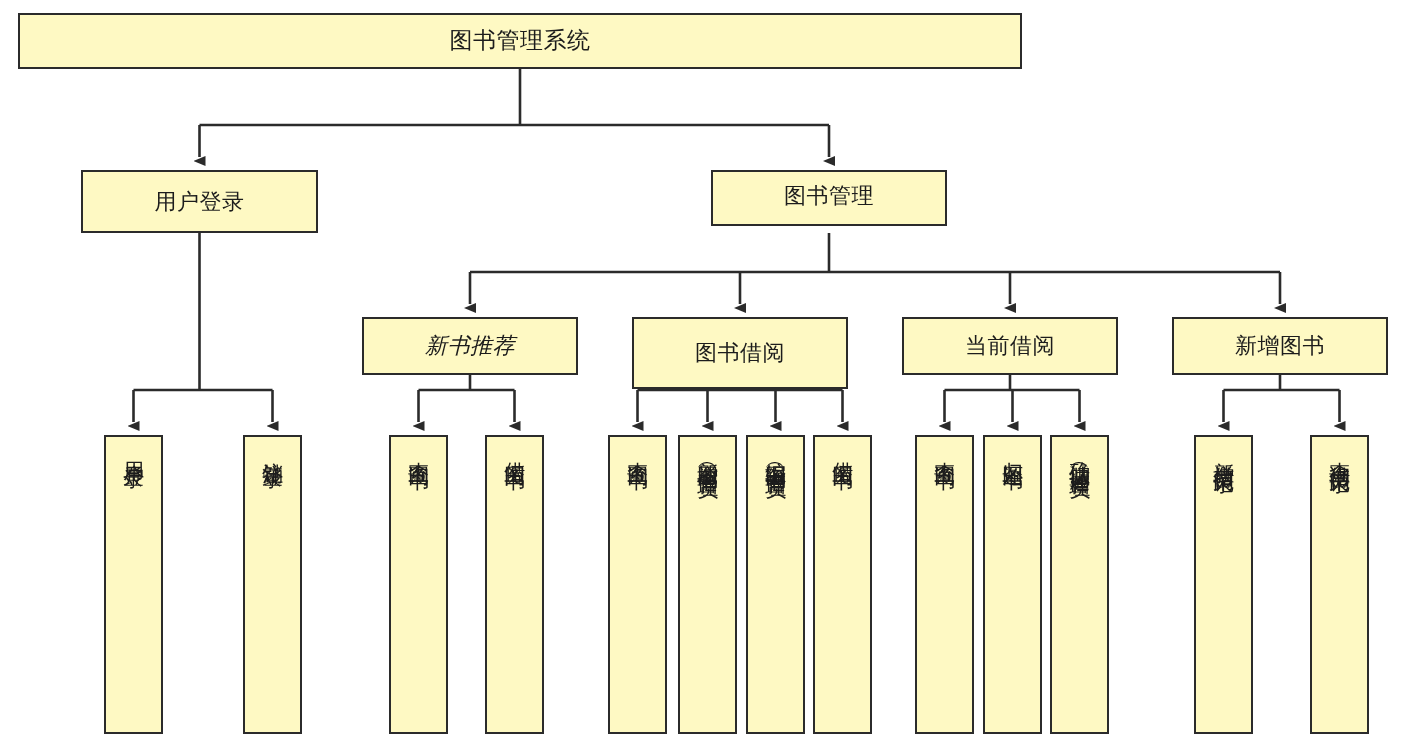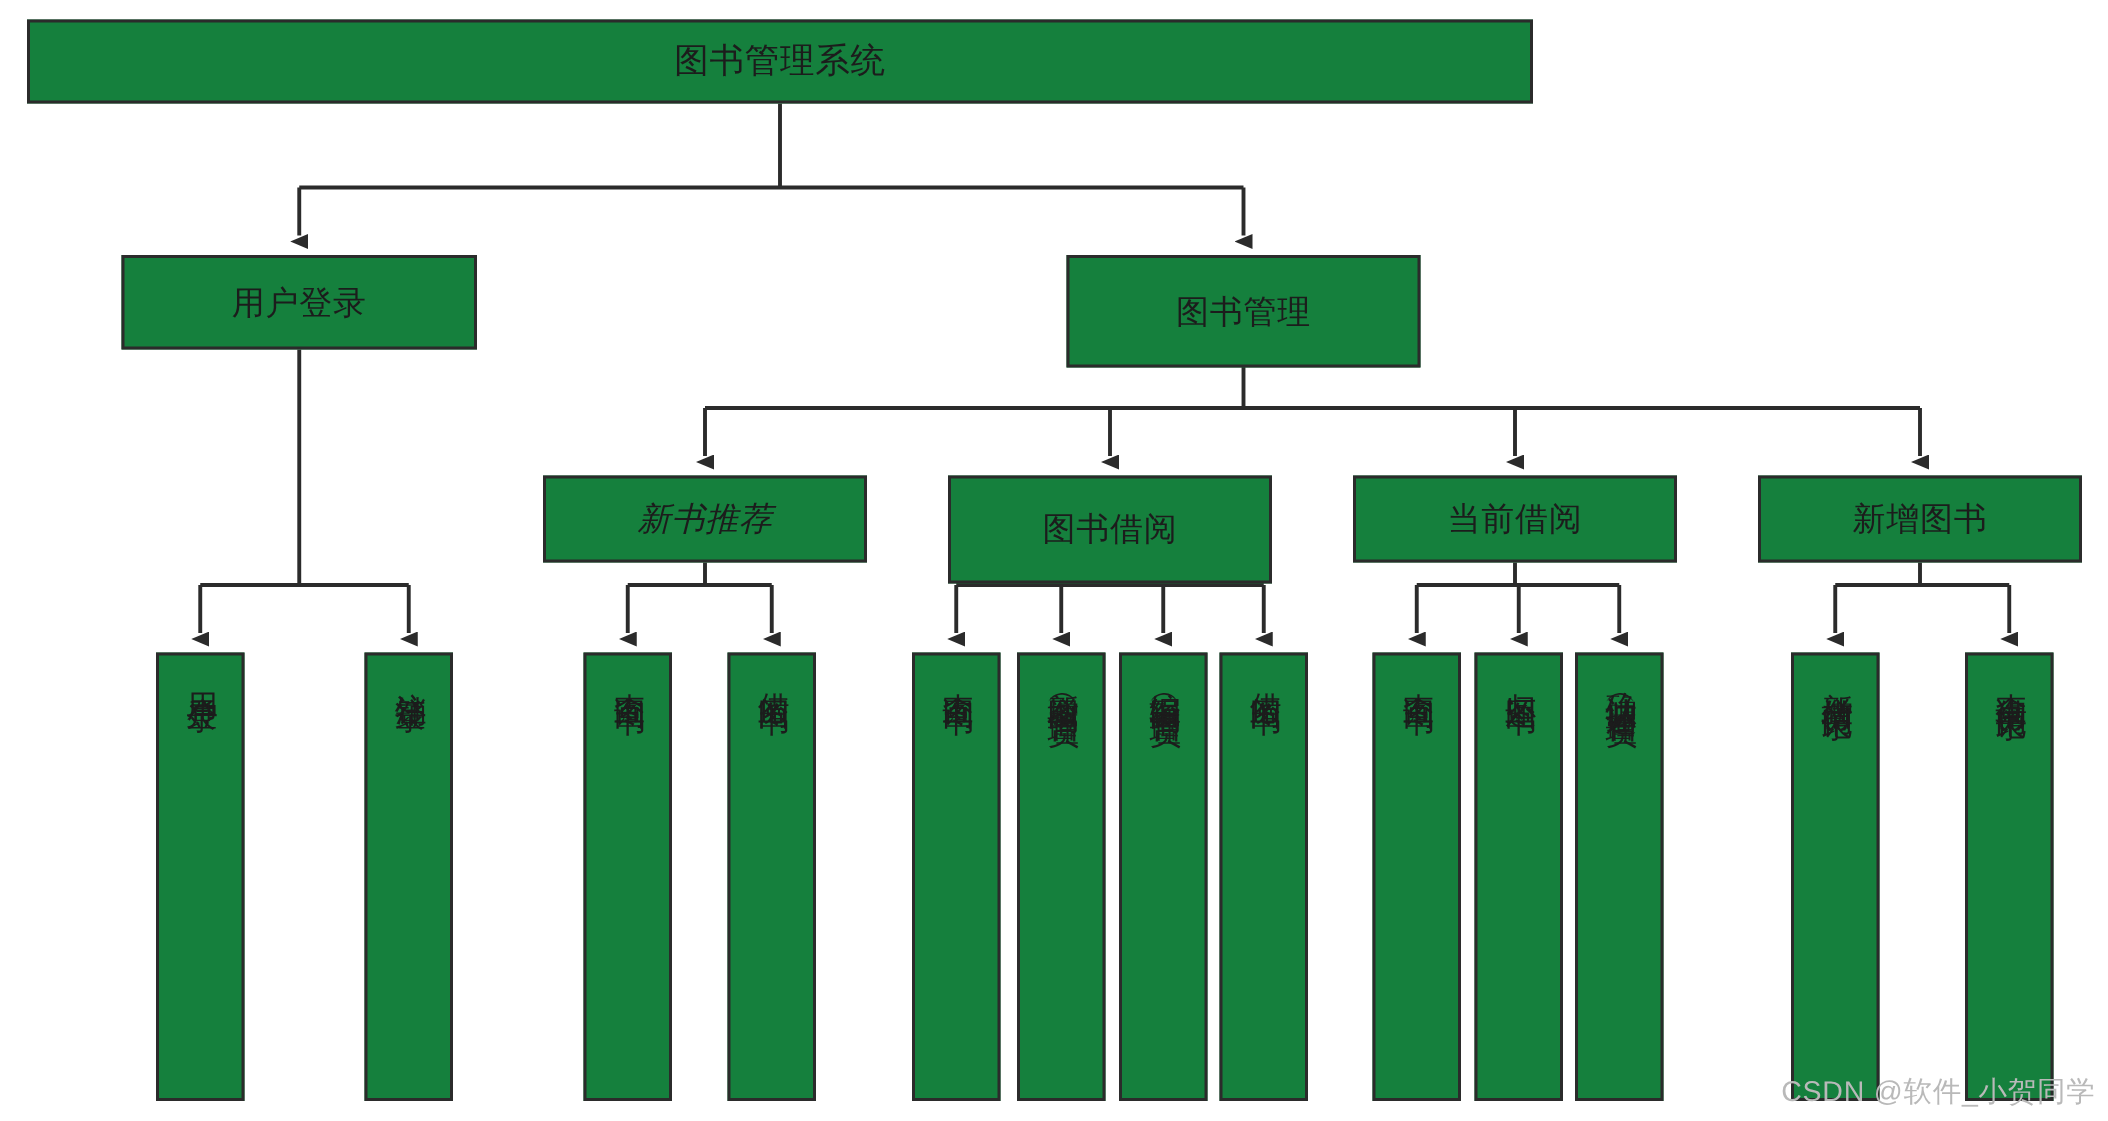--- a/index.html
+++ b/index.html
@@ -21,21 +21,21 @@
     position: absolute;
     left: 0;
     top: 0;
     width: 1405px;
     height: 747px;
     pointer-events: none;
   }
   .node {
     position: absolute;
     box-sizing: border-box;
-    background: #15803d;
+    background: #fef9c3;
     border: 2.2px solid #2b2b2b;
     display: flex;
     align-items: center;
     justify-content: center;
     color: #1c1c1c;
   }
   .node-label {
     text-align: center;
     line-height: 1.18;
     letter-spacing: 0.5px;
@@ -119,21 +119,21 @@
       </g>
   </svg>
 
   <div id="node-layer">
       <div class="node horizontal root" style="left: 18px; top: 13px; width: 1004px; height: 56px;">
         <div class="node-label">图书管理系统</div>
       </div>
       <div class="node horizontal" style="left: 81px; top: 170px; width: 237px; height: 63px;">
         <div class="node-label">用户登录</div>
       </div>
-      <div class="node horizontal" style="left: 711px; top: 170px; width: 236px; height: 75px;">
+      <div class="node horizontal" style="left: 711px; top: 170px; width: 236px; height: 56px; font-family: Liberation Mono, monospace;">
         <div class="node-label">图书管理</div>
       </div>
       <div class="node horizontal" style="left: 362px; top: 317px; width: 216px; height: 58px; font-style: italic;">
         <div class="node-label">新书推荐</div>
       </div>
       <div class="node horizontal" style="left: 632px; top: 317px; width: 216px; height: 72px;">
         <div class="node-label">图书借阅</div>
       </div>
       <div class="node horizontal" style="left: 902px; top: 317px; width: 216px; height: 58px;">
         <div class="node-label">当前借阅</div>
@@ -175,14 +175,13 @@
         <div class="node-label">确认归还（管理员）</div>
       </div>
       <div class="node vertical" style="left: 1194px; top: 435px; width: 59px; height: 299px;">
         <div class="node-label">新增借阅记录</div>
       </div>
       <div class="node vertical" style="left: 1310px; top: 435px; width: 59px; height: 299px;">
         <div class="node-label">查询借阅记录</div>
       </div>
     </div>
 
-  <div class="watermark">CSDN @软件_小贺同学</div>
 </div>
 
 </body></html>

